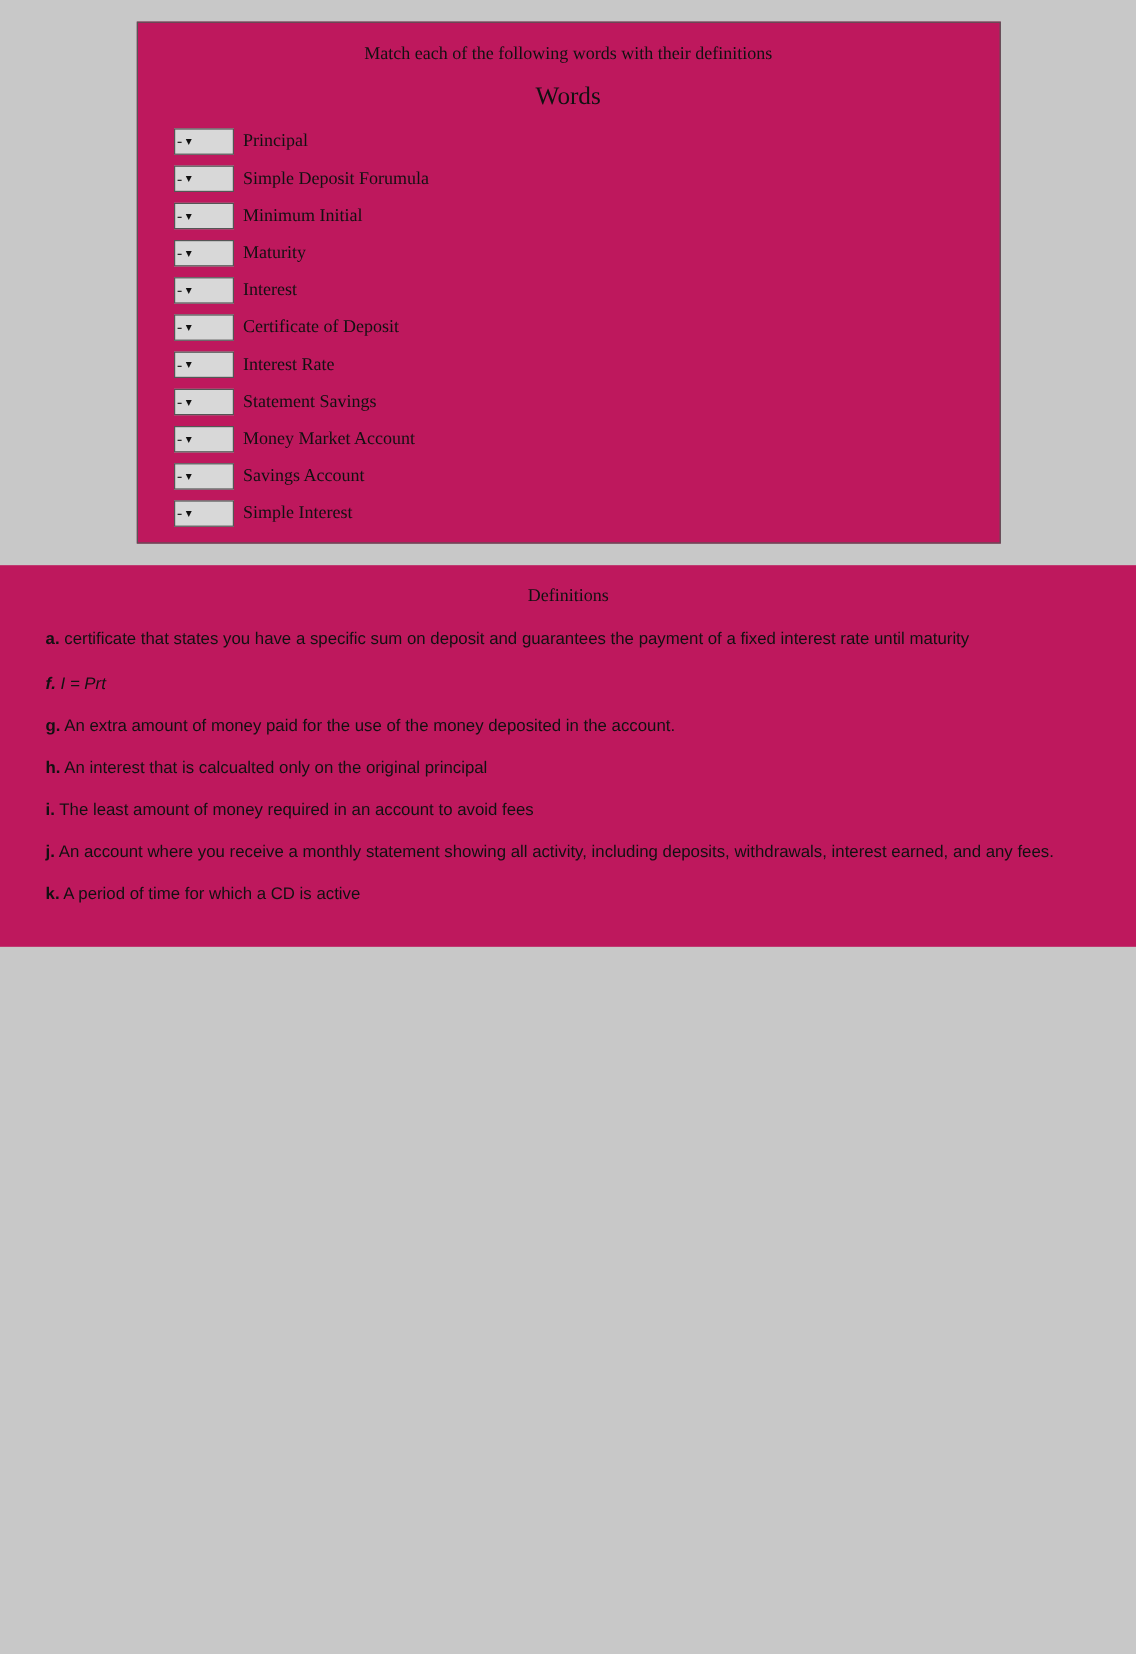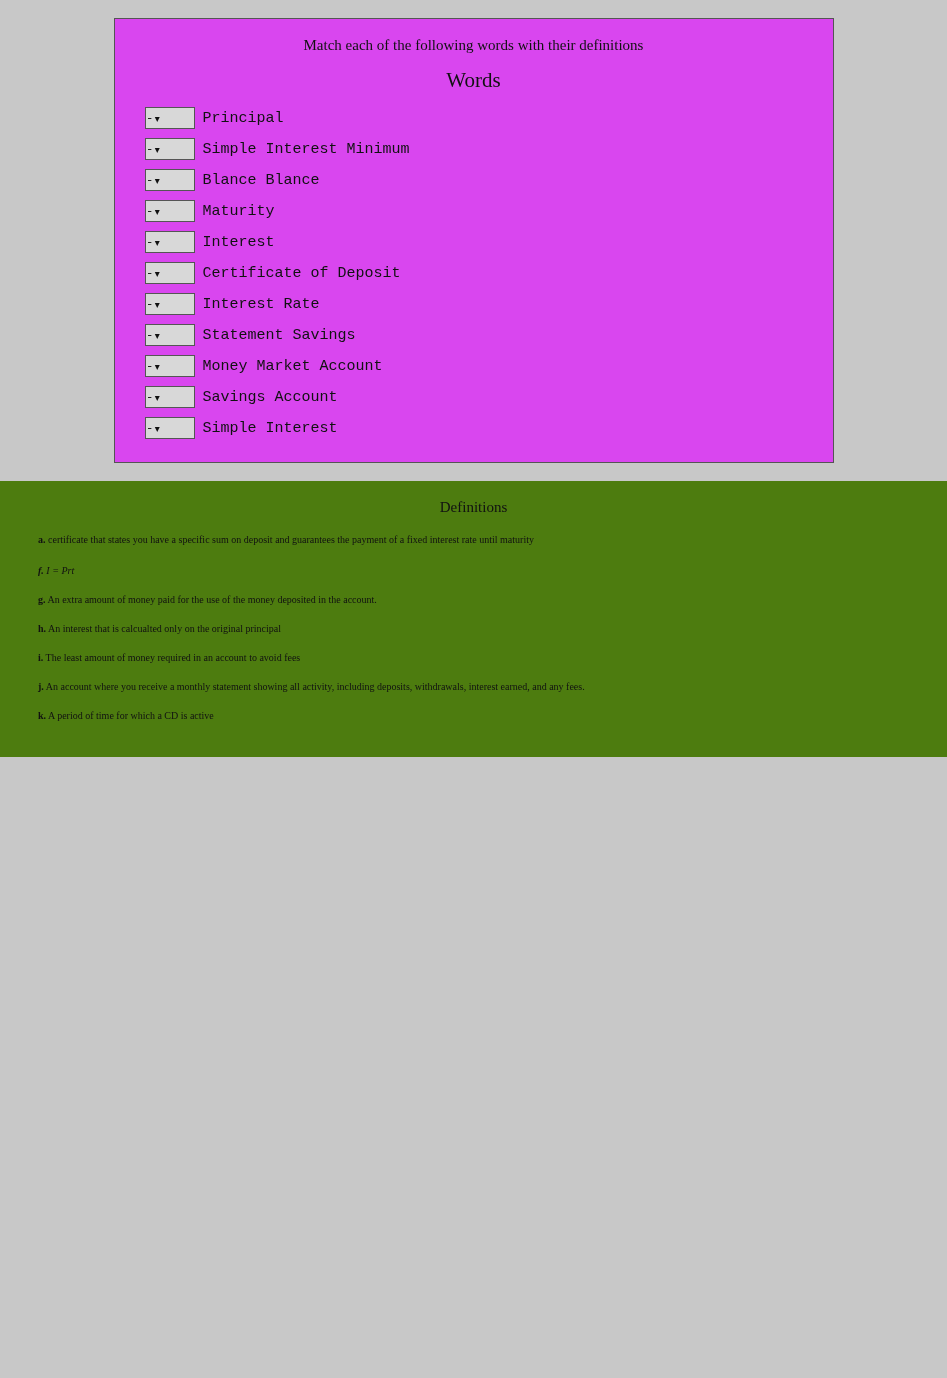--- a/index.html
+++ b/index.html
@@ -12,22 +12,22 @@
       min-height: 1378px;
     }
 
     .top-section {
       background: #c8c8c8;
       padding: 18px 80px 18px 80px;
     }
 
     .match-box {
       border: 1.5px solid #555;
-      background: #d946ef;
-      padding: 18px 30px 14px 30px;
+      background: #be185d;
+      padding: 18px 30px 4px 30px;
       margin: 0 auto;
       max-width: 720px;
     }
 
     .match-title {
       text-align: center;
       font-size: 15px;
       margin-bottom: 14px;
       font-family: Georgia, serif;
     }
@@ -61,41 +61,41 @@
     .select-wrapper span.dash {
       margin-right: 2px;
     }
 
     .select-wrapper span.chevron {
       font-size: 10px;
       margin-left: 1px;
     }
 
     .word-label {
-      font-family: Liberation Mono, monospace;
+      font-family: Liberation Serif, serif;
       font-size: 15px;
     }
 
     .bottom-section {
-      background: #4d7c0f;
+      background: #be185d;
       padding: 10px 30px 20px 30px;
     }
 
     .definitions-title {
       text-align: center;
       font-size: 15px;
       margin-bottom: 16px;
       font-family: Georgia, serif;
       padding-top: 8px;
     }
 
     .definition-item {
       margin-bottom: 14px;
-      font-family: Liberation Serif, serif;
-      font-size: 10px;
+      font-family: Liberation Sans, sans-serif;
+      font-size: 14px;
       line-height: 1.5;
       padding-left: 8px;
     }
 
     .definition-item.italic-f {
       font-style: italic;
       margin-top: 16px;
     }
   </style>
 </head>
@@ -113,28 +113,28 @@
             <span class="dash">-</span>
             <span class="chevron">▾</span>
           </div>
           <span class="word-label">Principal</span>
         </div>
         <div class="word-row">
           <div class="select-wrapper">
             <span class="dash">-</span>
             <span class="chevron">▾</span>
           </div>
-          <span class="word-label">Simple Interest Minimum</span>
-        </div>
-        <div class="word-row">
-          <div class="select-wrapper">
-            <span class="dash">-</span>
-            <span class="chevron">▾</span>
-          </div>
-          <span class="word-label">Blance Blance</span>
+          <span class="word-label">Simple Deposit Forumula</span>
+        </div>
+        <div class="word-row">
+          <div class="select-wrapper">
+            <span class="dash">-</span>
+            <span class="chevron">▾</span>
+          </div>
+          <span class="word-label">Minimum Initial</span>
         </div>
         <div class="word-row">
           <div class="select-wrapper">
             <span class="dash">-</span>
             <span class="chevron">▾</span>
           </div>
           <span class="word-label">Maturity</span>
         </div>
         <div class="word-row">
           <div class="select-wrapper">

